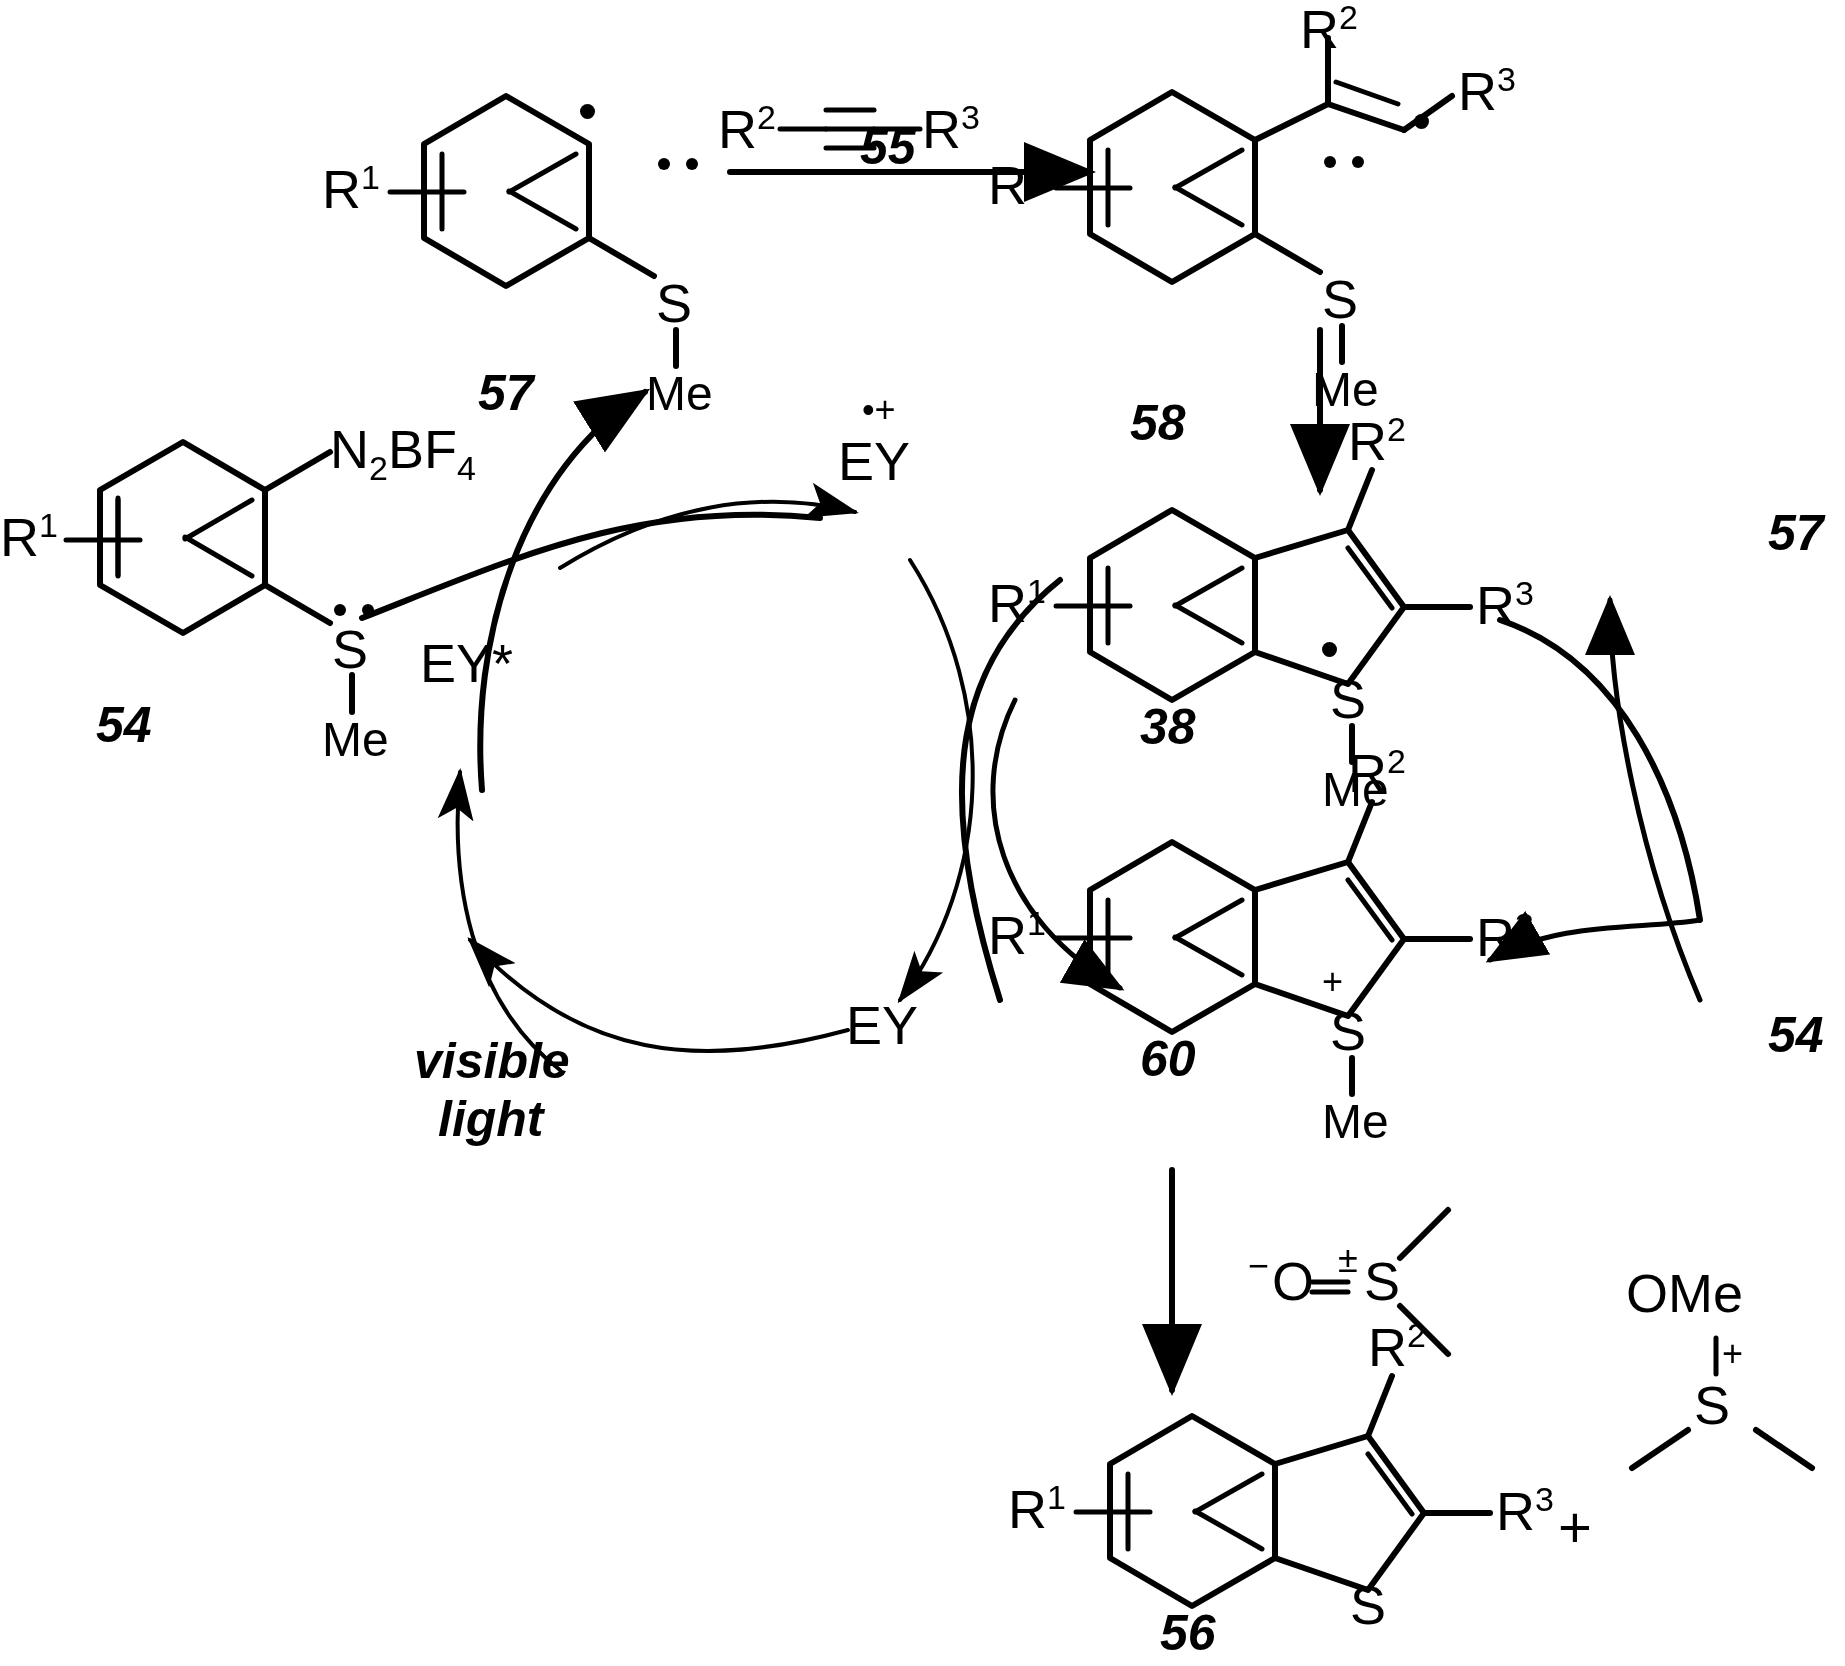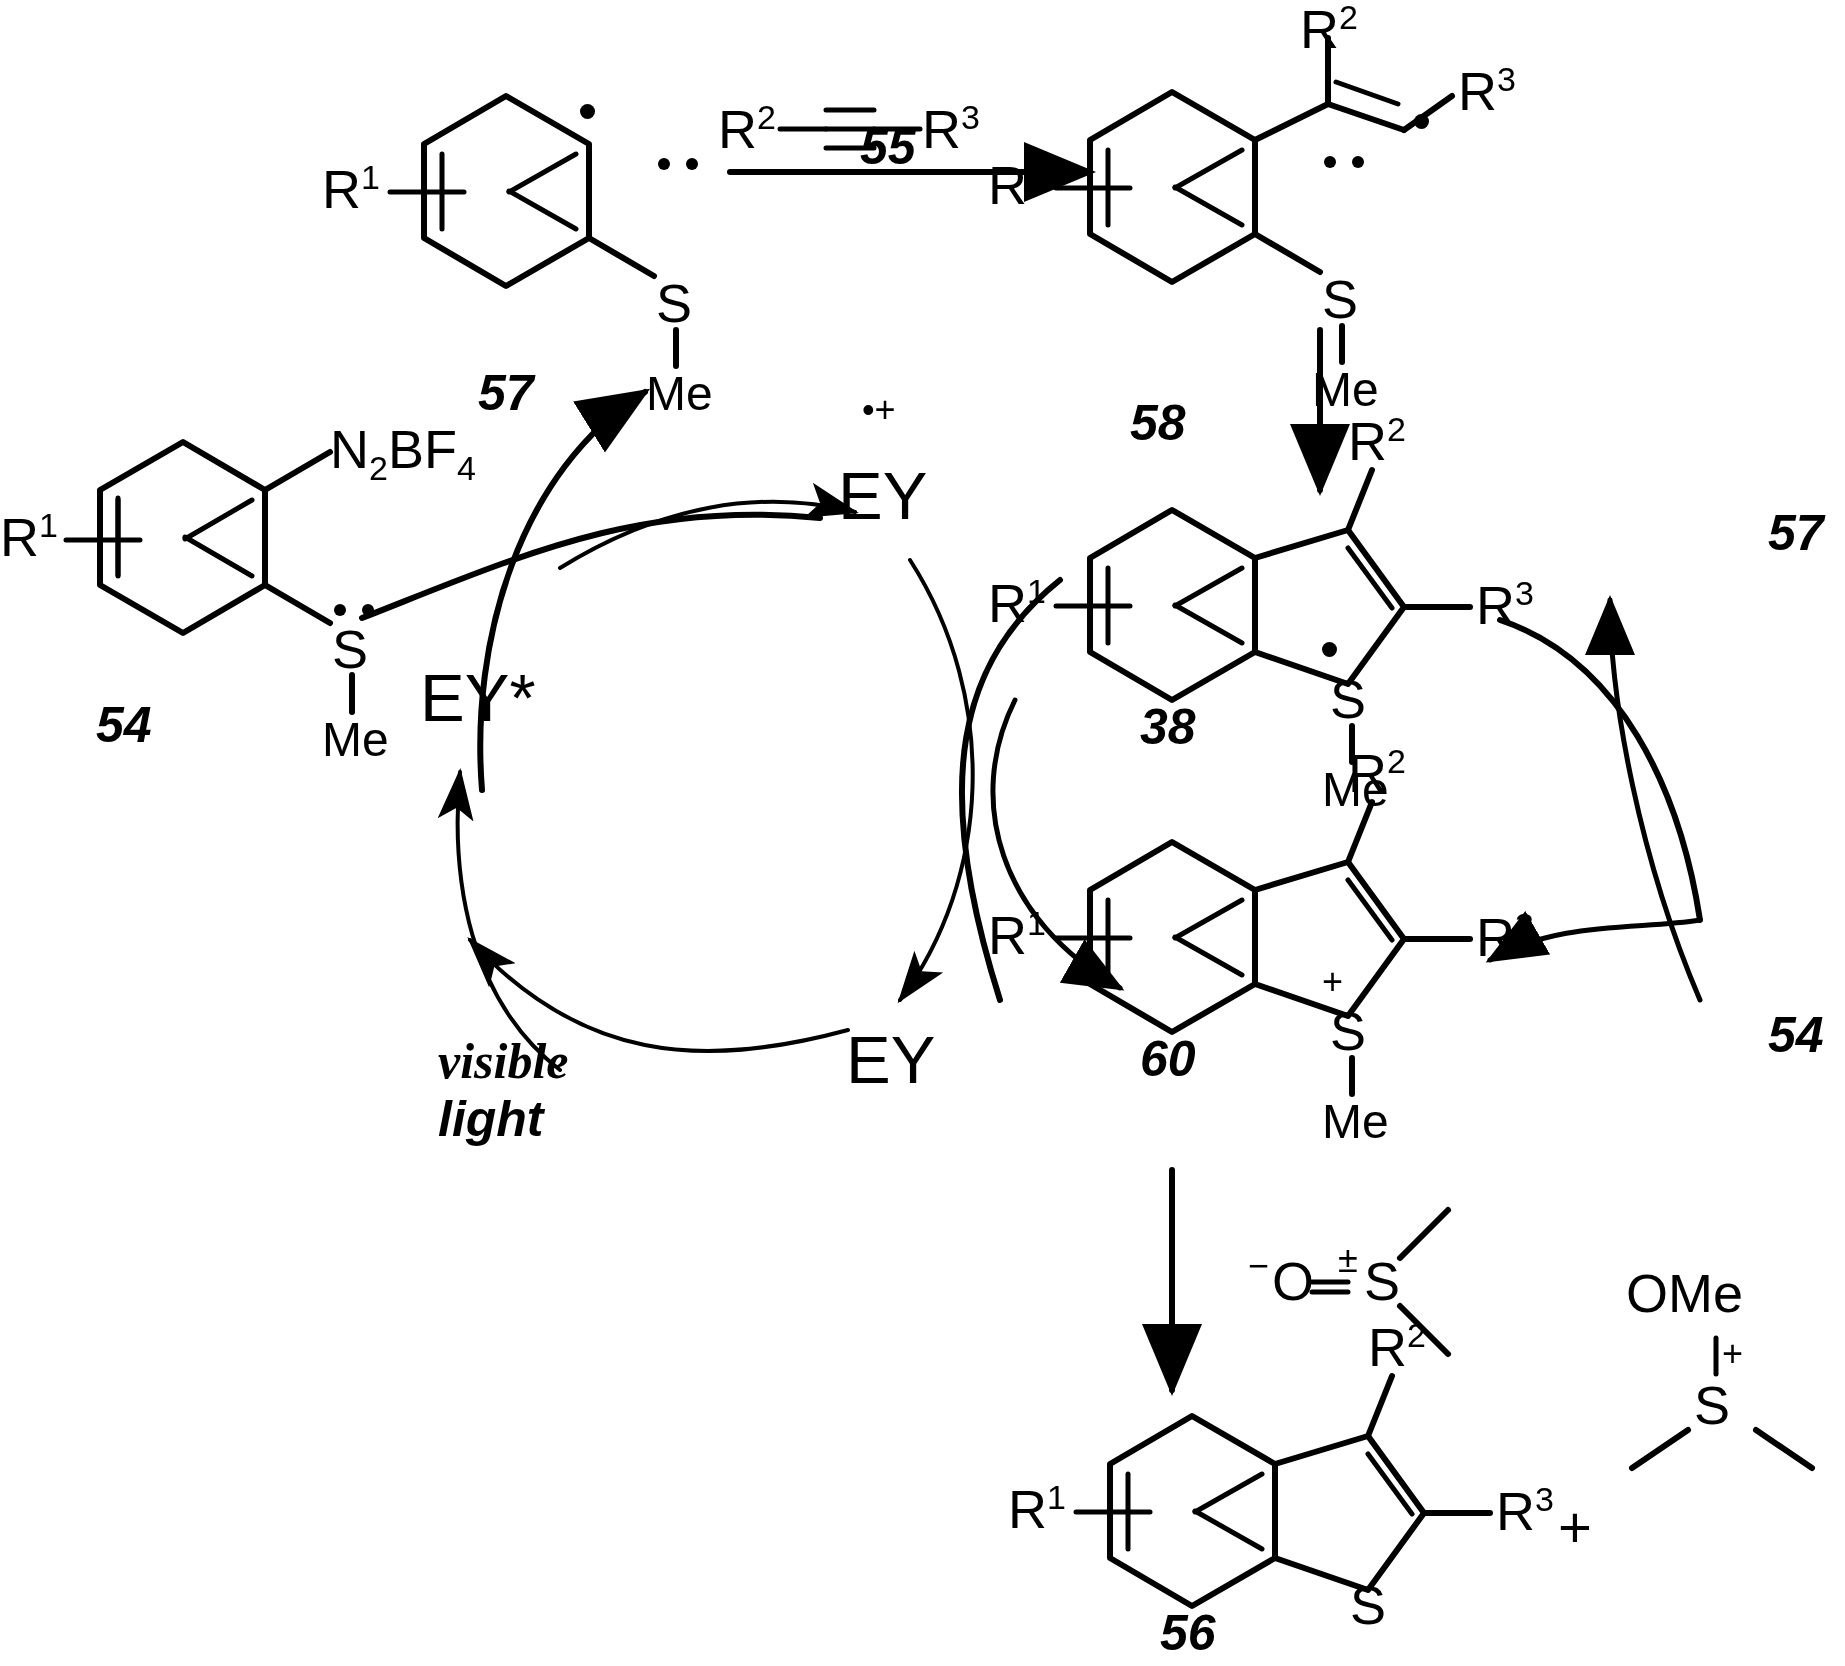--- a/index.html
+++ b/index.html
@@ -26,21 +26,21 @@
   }
   .lbl {
     position: absolute;
     white-space: nowrap;
     line-height: 1;
     font-family: "Liberation Sans", sans-serif;
   }
   .atom       { font-size: 54px; text-align: right; }
   .atom-sm    { font-size: 48px; text-align: center; }
   .cmpd       { font-size: 50px; font-weight: bold; font-style: italic; }
-  .species    { font-size: 67px; margin-top: 28px; }
+  .species    { font-size: 54px; }
   .italic     { font-size: 50px; font-style: italic; font-weight: bold; }
   .sup        { font-size: 34px; vertical-align: super; }
   .sub        { font-size: 34px; vertical-align: sub; }
   .chg        { font-size: 36px; }
   .plusbig    { font-size: 58px; }
 </style>
 </head>
 <body>
 
 <div id="scheme">
@@ -341,21 +341,21 @@
   </div>
   <div class="lbl chg" style="left:862px; top:392px;">
     <span>•+</span>
   </div>
   <div class="lbl species" style="left:420px; top:636px;">
     <span>EY*</span>
   </div>
   <div class="lbl species" style="left:846px; top:998px;">
     <span>EY</span>
   </div>
-  <div class="lbl italic" style="left:438px; top:1036px;font-family:Liberation Serif, serif;">
+  <div class="lbl italic" style="left:414px; top:1036px;">
     <span>visible</span>
   </div>
   <div class="lbl italic" style="left:438px; top:1094px;">
     <span>light</span>
   </div>
 
   <div class="lbl cmpd" style="left:1768px; top:508px;">
     <span>57</span>
   </div>
   <div class="lbl cmpd" style="left:1768px; top:1010px;">

